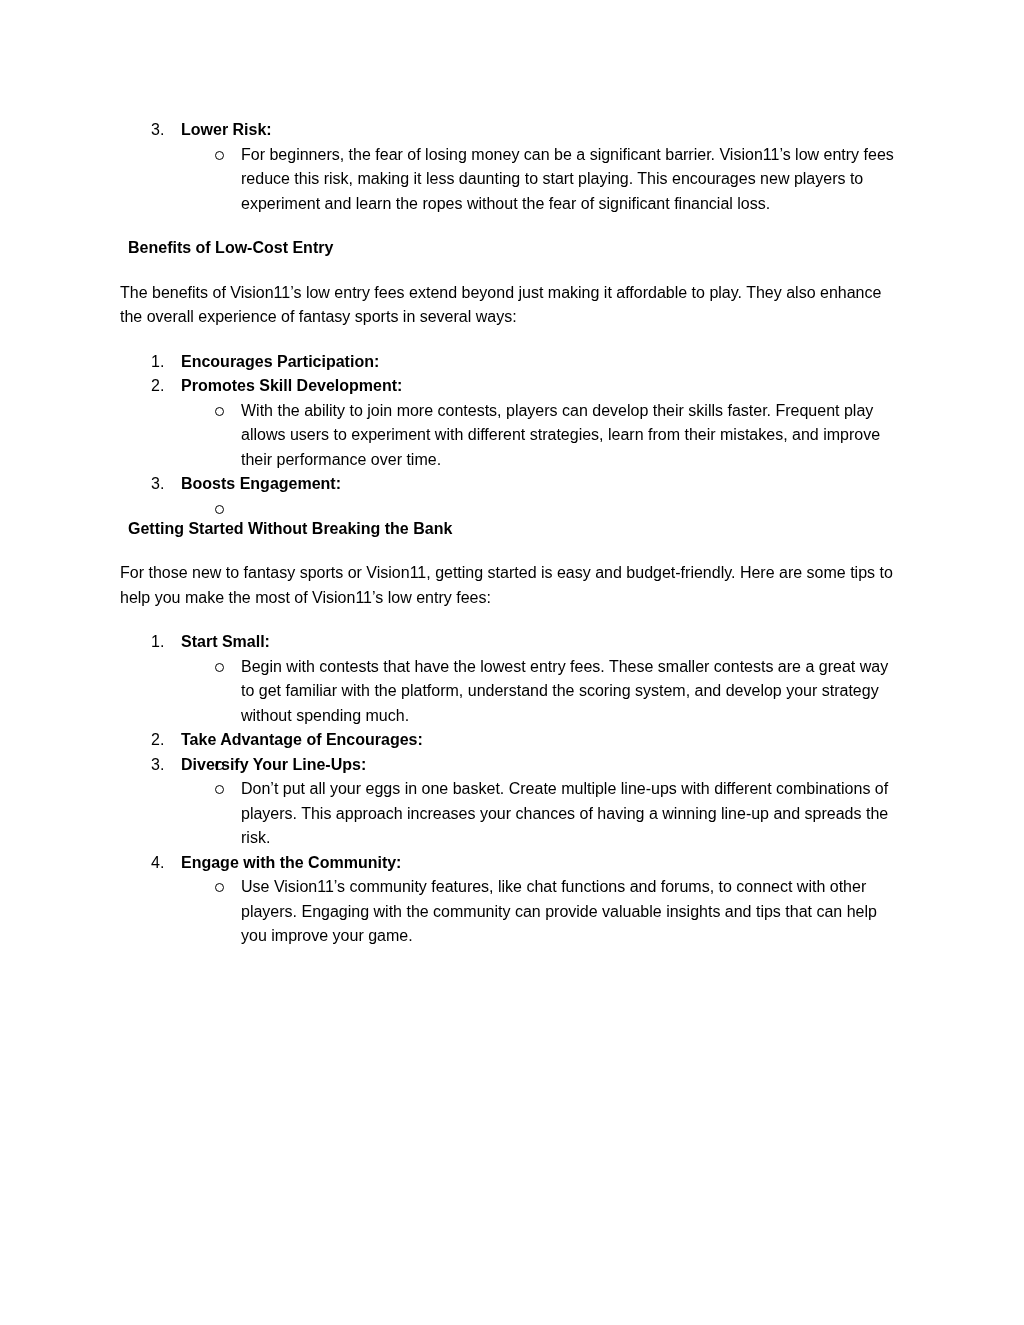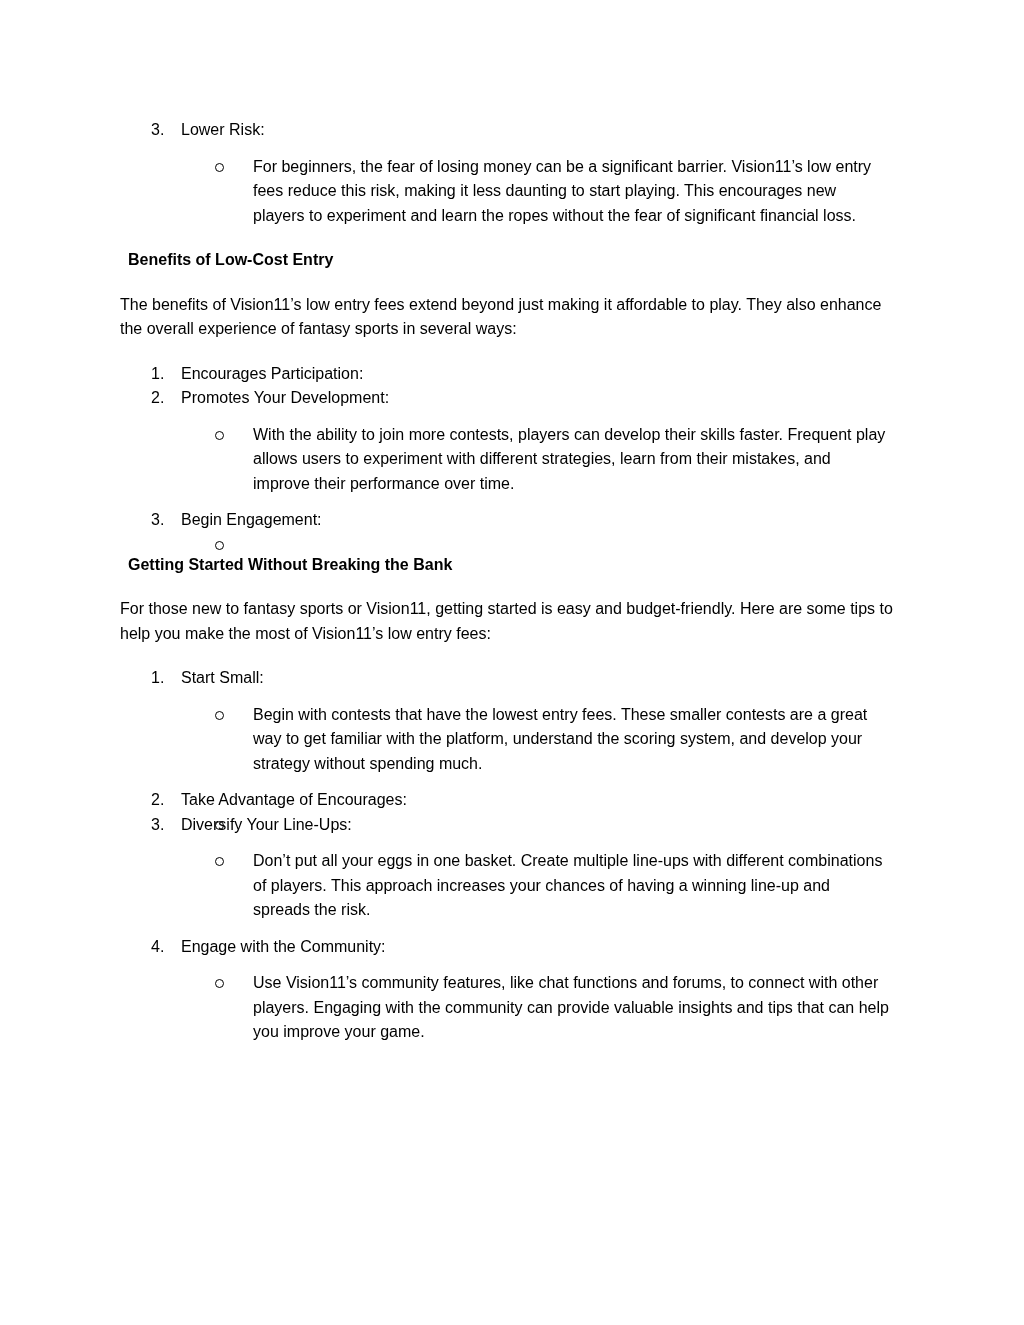--- a/index.html
+++ b/index.html
@@ -31,37 +31,37 @@
   .item-head {
     display: flex;
   }
   .num {
     box-sizing: border-box;
     margin-left: 31px;
     width: 30px;
     flex: 0 0 30px;
   }
   .item-title {
-    font-weight: normal;
+    font-weight: bold;
   }
   .bullet-row {
     position: relative;
     padding-left: 121px;
   }
   .bullet-glyph {
     position: absolute;
     left: 95px;
     top: 8px;
     width: 7px;
     height: 7px;
     border: 1.3px solid #000000;
     border-radius: 50%;
     display: inline-block;
   }
-  .bullet-text { margin: 12px; }
+  .bullet-text { margin: 0; }
 </style>
 </head>
 <body>
 
 <div class="page">
 
   <div class="num-list">
     <div class="list-item">
       <div class="item-head">
         <span class="num">3.</span>
@@ -80,31 +80,31 @@
   <div class="num-list">
     <div class="list-item">
       <div class="item-head">
         <span class="num">1.</span>
         <span class="item-title">Encourages Participation:</span>
       </div>
     </div>
     <div class="list-item">
       <div class="item-head">
         <span class="num">2.</span>
-        <span class="item-title">Promotes Your Development:</span>
+        <span class="item-title">Promotes Skill Development:</span>
       </div>
       <div class="bullet-row">
         <span class="bullet-glyph"></span>
         <p class="bullet-text">With the ability to join more contests, players can develop their skills faster. Frequent play allows users to experiment with different strategies, learn from their mistakes, and improve their performance over time.</p>
       </div>
     </div>
     <div class="list-item">
       <div class="item-head">
         <span class="num">3.</span>
-        <span class="item-title">Begin Engagement:</span>
+        <span class="item-title">Boosts Engagement:</span>
       </div>
       <div class="bullet-row">
         <span class="bullet-glyph"></span>
       </div>
     </div>
   </div>
 
   <div class="heading">Getting Started Without Breaking the Bank</div>
   <p class="para">For those new to fantasy sports or Vision11, getting started is easy and budget-friendly. Here are some tips to help you make the most of Vision11’s low entry fees:</p>
 

